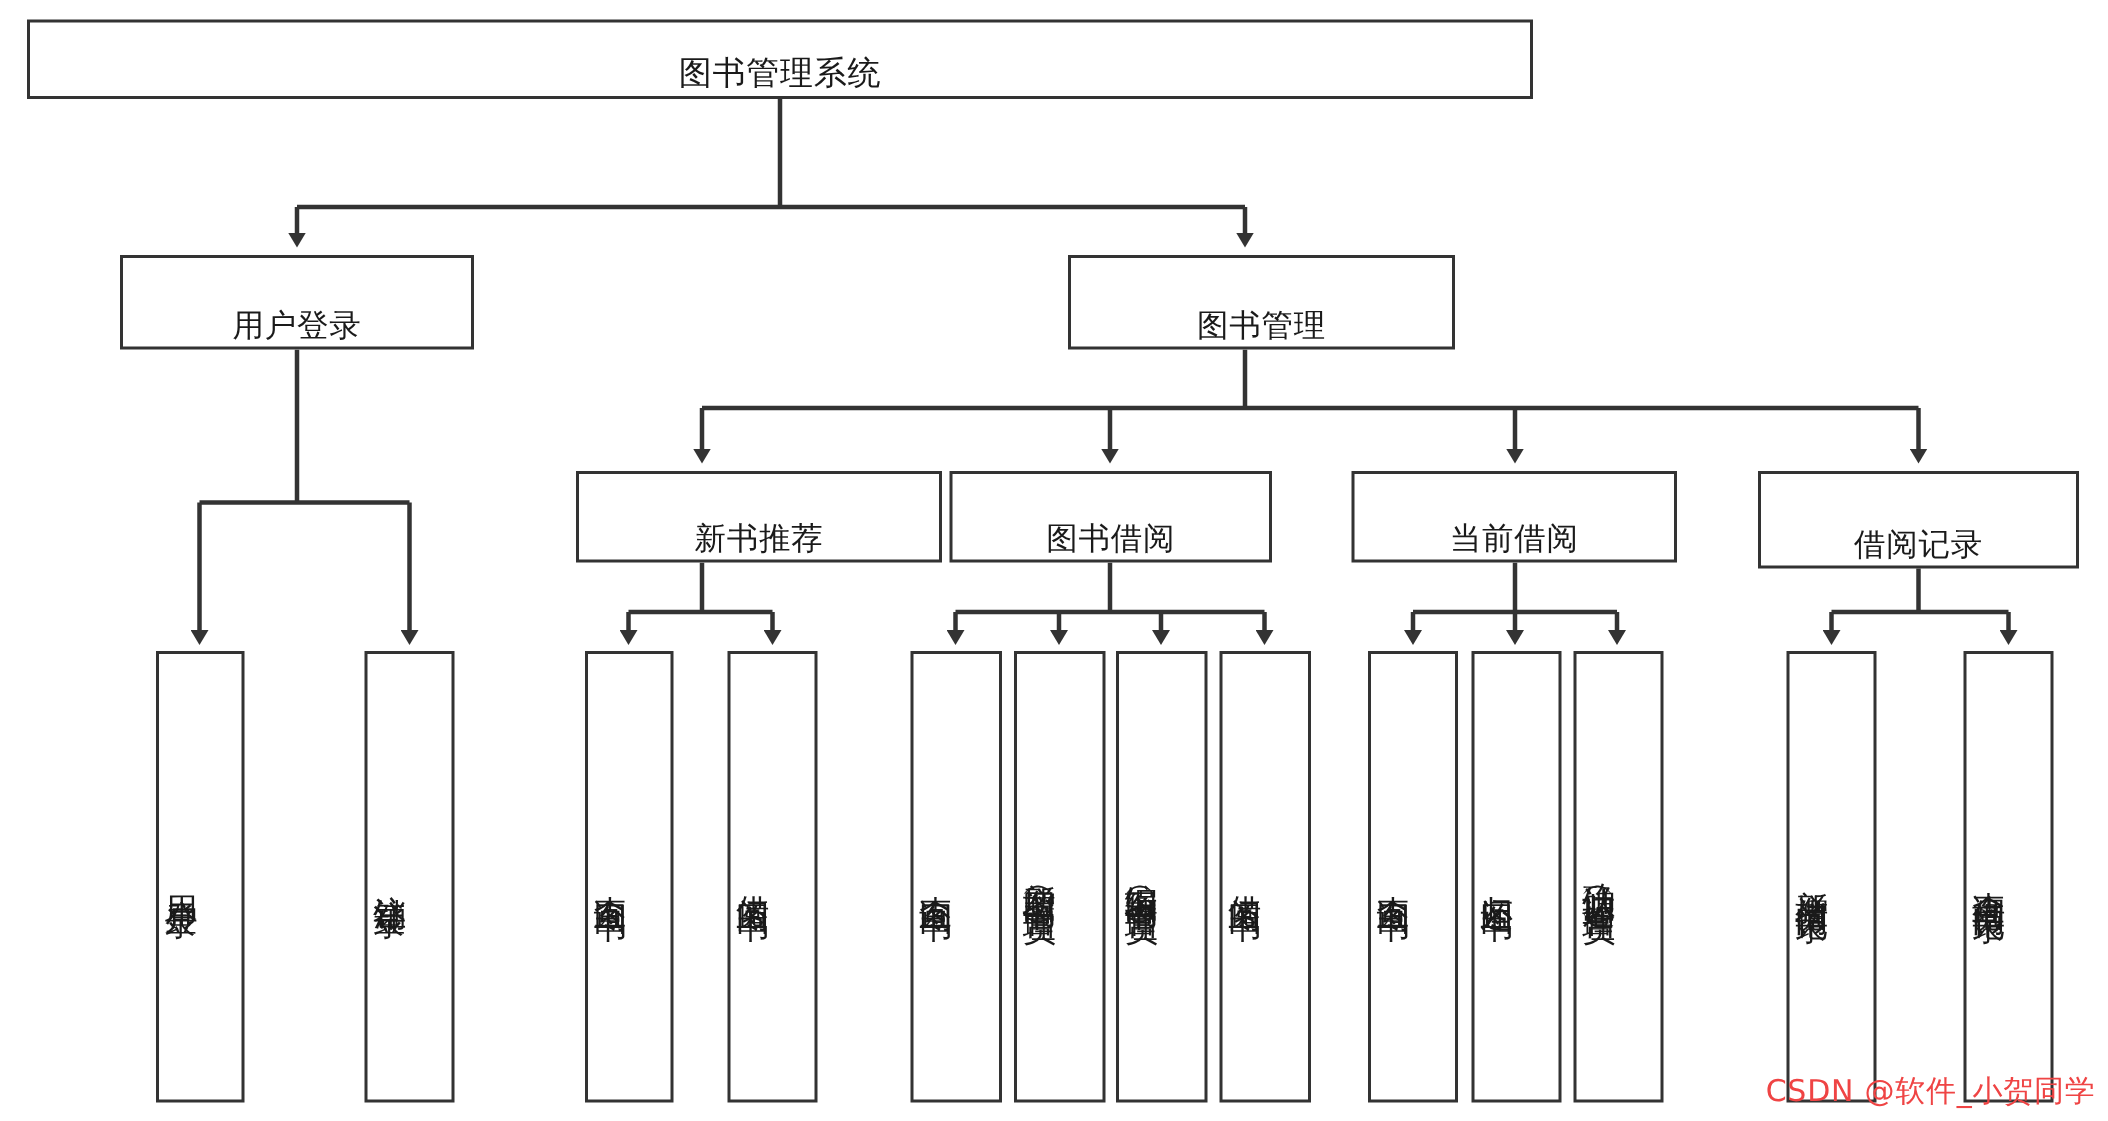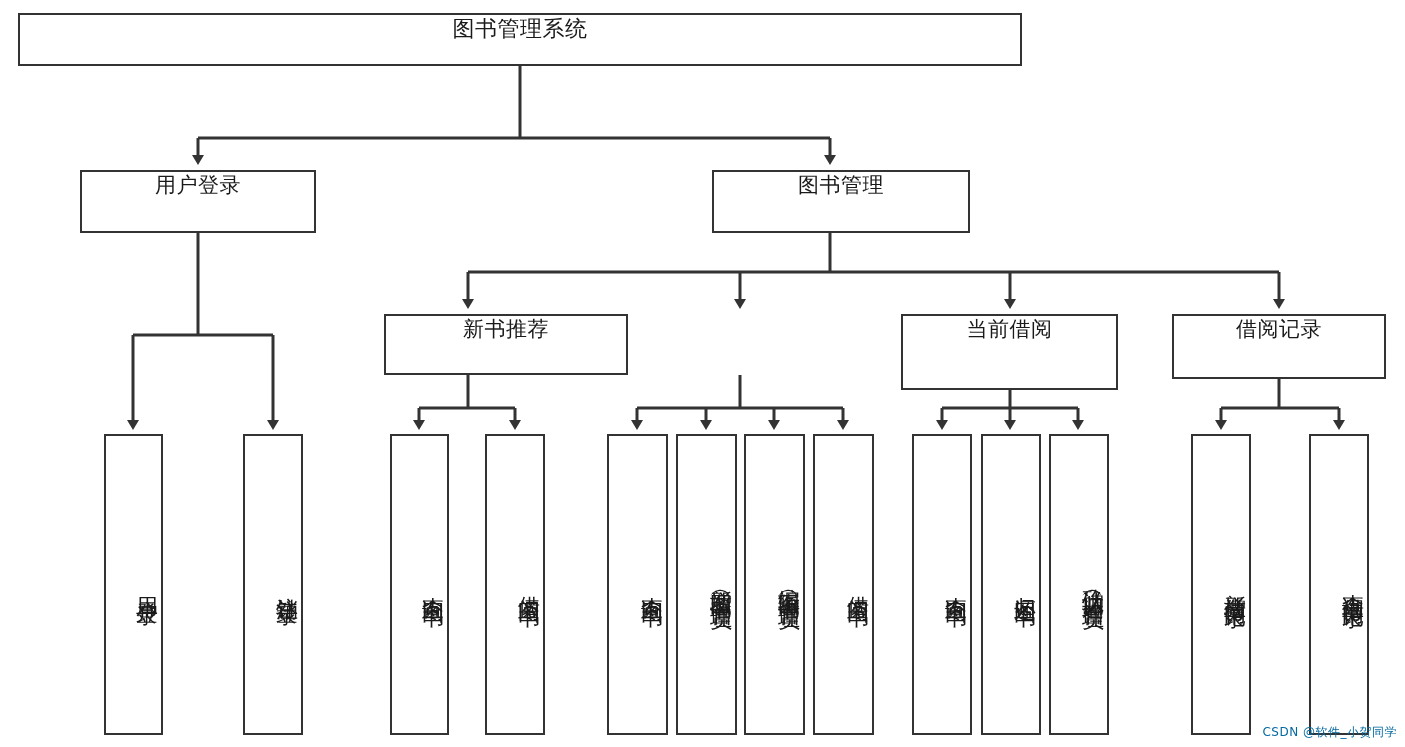--- a/index.html
+++ b/index.html
@@ -25,21 +25,21 @@
     width: 1405px;
     height: 747px;
     pointer-events: none;
   }
   .node {
     position: absolute;
     box-sizing: border-box;
     border: 2px solid #333333;
     background: #ffffff;
     display: flex;
-    align-items: flex-start;
+    align-items: flex-end;
     justify-content: center;
     color: #1a1a1a;
     line-height: 1.08;
   }
   .node.horizontal {
     font-size: 21px;
     letter-spacing: 0.5px;
     padding: 2px 4px;
     text-align: center;
   }
@@ -55,22 +55,22 @@
     text-align: center;
     white-space: nowrap;
   }
   .node-label {
     display: block;
   }
   .watermark {
     position: absolute;
     right: 8px;
     bottom: 6px;
-    font-size: 12px;
-    color: #0369a1;
+    font-size: 20px;
+    color: #ef4444;
     letter-spacing: 0.5px;
     white-space: nowrap;
     user-select: none;
   }
 </style>
 </head>
 <body>
 
 <div id="diagram-root">
 
@@ -145,22 +145,25 @@
   </div>
 
   <div class="node horizontal" style="left:712px; top:170px; width:258px; height:63px;">
     <span class="node-label">图书管理</span>
   </div>
 
   <div class="node horizontal" style="left:360px; top:314px; width:244px; height:61px;margin-left:24px;">
     <span class="node-label">新书推荐</span>
   </div>
 
-
-  <div class="node horizontal" style="left:901px; top:314px; width:217px; height:76px;">
+  <div class="node horizontal" style="left:633px; top:314px; width:215px; height:61px;">
+    <span class="node-label">图书借阅</span>
+  </div>
+
+  <div class="node horizontal" style="left:901px; top:314px; width:217px; height:61px;">
     <span class="node-label">当前借阅</span>
   </div>
 
   <div class="node horizontal" style="left:1172px; top:314px; width:214px; height:65px;">
     <span class="node-label">借阅记录</span>
   </div>
 
   <div class="node vertical" style="left:104px; top:434px; width:59px; height:301px;">
     <span class="node-label">用户登录</span>
   </div>

